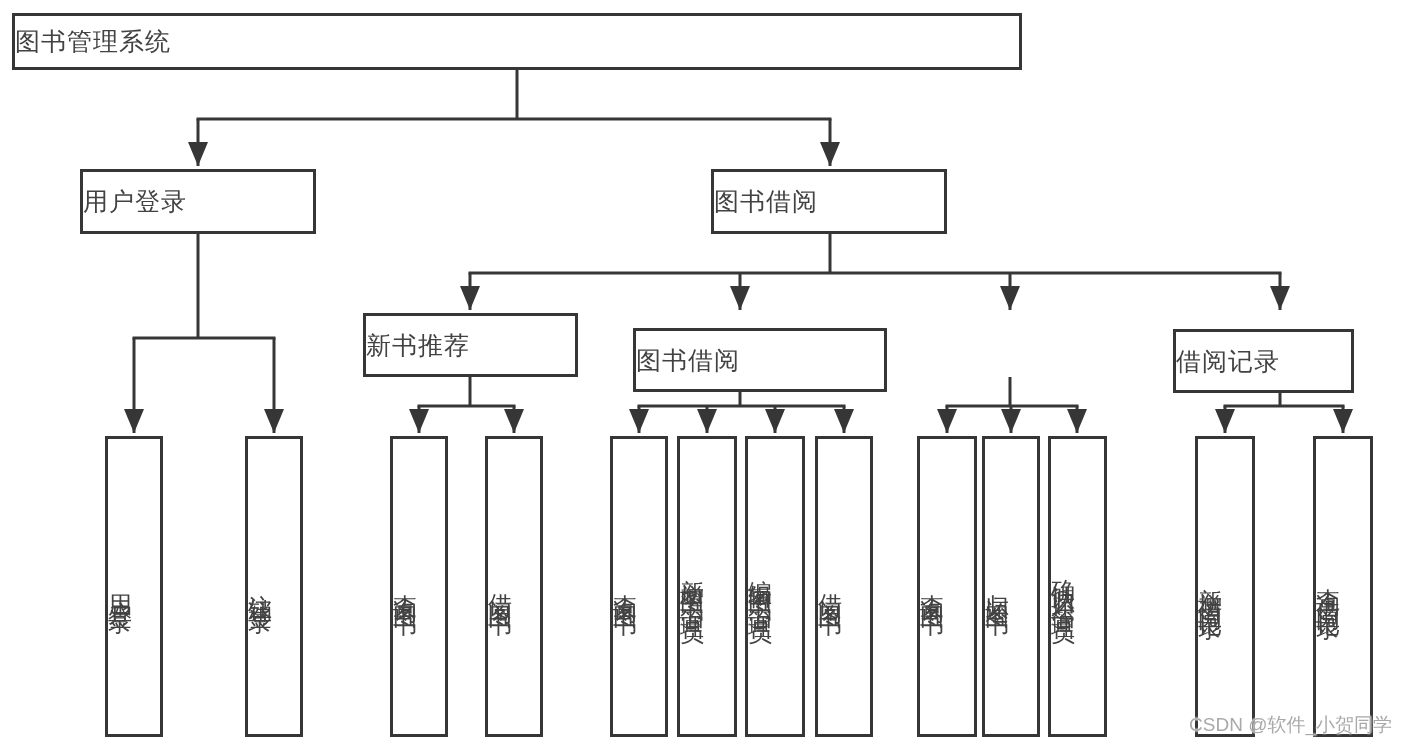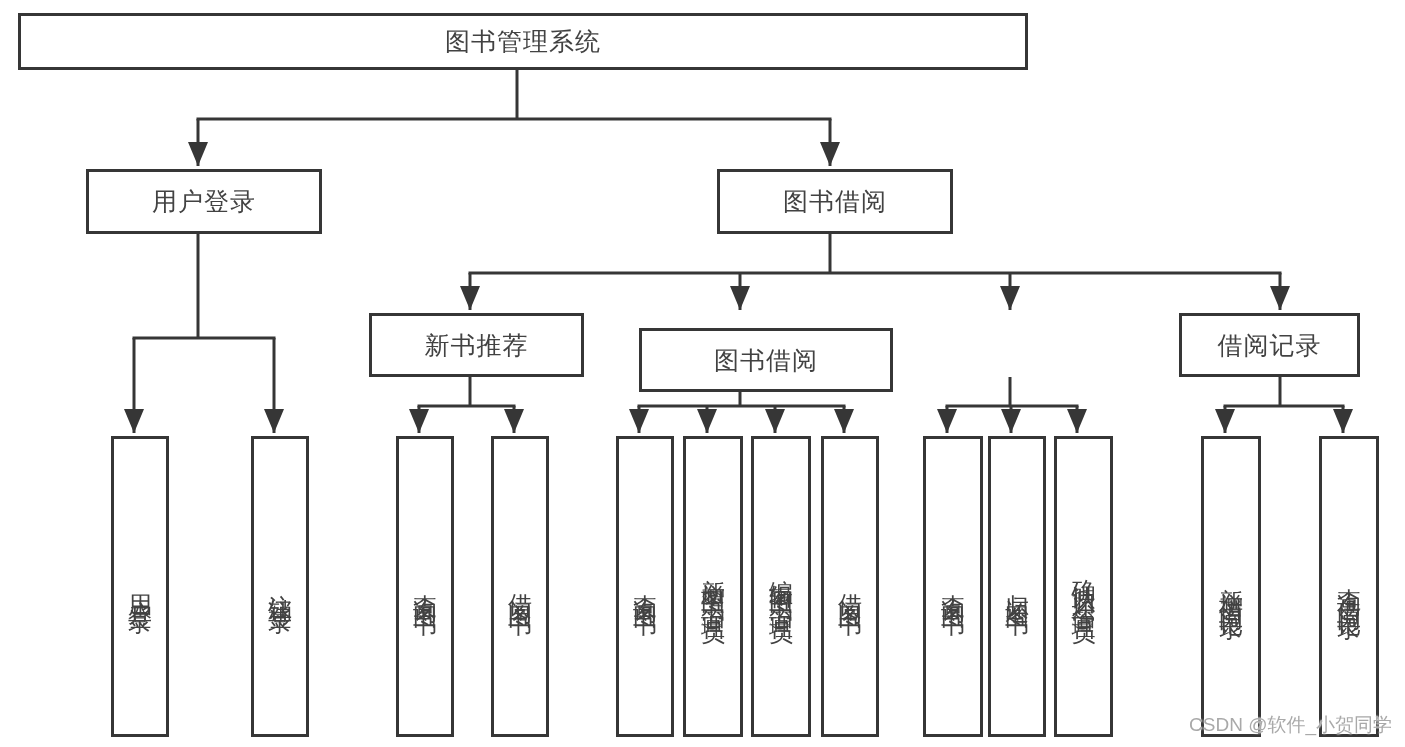--- a/index.html
+++ b/index.html
@@ -12,23 +12,22 @@
   html,body{margin:0;padding:0;background:var(--background);}
   .stage{
     position:relative;width:1405px;height:747px;overflow:hidden;
     background:var(--background);
     font-family:"Liberation Sans","DejaVu Sans",sans-serif;
   }
   .stage svg{position:absolute;left:0;top:0;color:var(--line);}
   .box{
     position:absolute;box-sizing:border-box;background:var(--background);
     border:3px solid var(--border);
-    display:flex;align-items:center;justify-content:center;
+    display:flex;align-items:center;
     color:var(--text);
-    margin-left:6px;
   }
   .hbox{font-size:25px;letter-spacing:1px;white-space:nowrap;}
   .vbox{font-size:24px;}
   .vbox .vtext{
     writing-mode:vertical-rl;
     text-orientation:mixed;
     letter-spacing:6px;
     line-height:1;
     white-space:nowrap;
   }
@@ -104,21 +103,21 @@
   <div class="box hbox" style="left:711px;top:169px;width:236px;height:65px">
     <span>图书借阅</span>
   </div>
 
   <div class="box hbox" style="left:363px;top:313px;width:215px;height:64px">
     <span>新书推荐</span>
   </div>
   <div class="box hbox" style="left:633px;top:328px;width:254px;height:64px">
     <span>图书借阅</span>
   </div>
-  <div class="box hbox" style="left:1173px;top:313px;width:181px;height:64px">
+  <div class="box hbox" style="left:1173px;top:329px;width:181px;height:64px">
     <span>借阅记录</span>
   </div>
 
   <div class="box vbox" style="left:105px;top:436px;width:58px;height:301px">
     <span class="vtext">用户登录</span>
   </div>
   <div class="box vbox" style="left:245px;top:436px;width:58px;height:301px">
     <span class="vtext">注销登录</span>
   </div>
 

